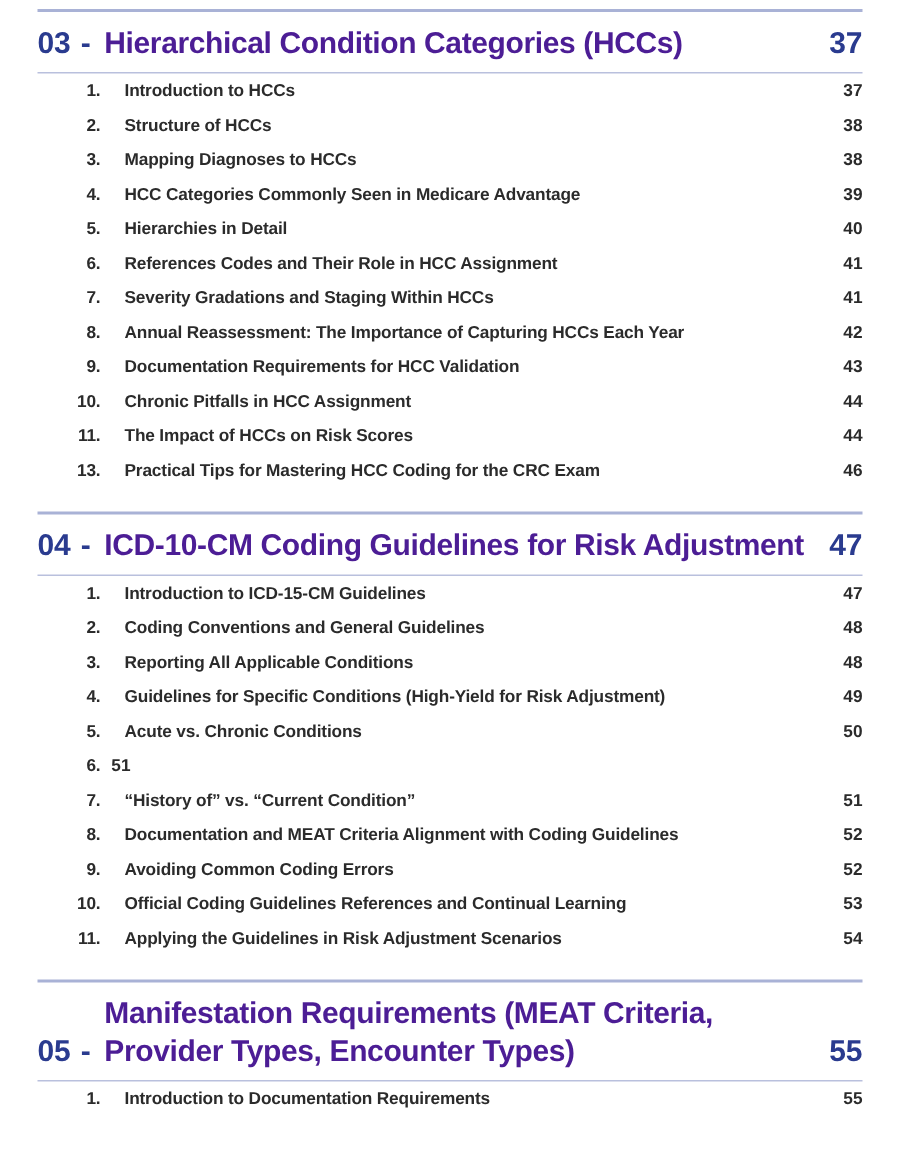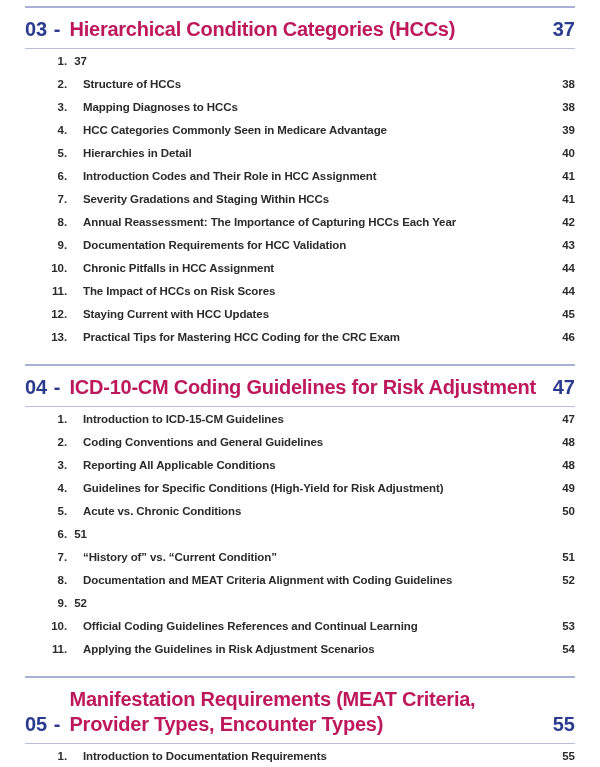--- a/index.html
+++ b/index.html
@@ -49,21 +49,21 @@
     font-size: 20px;
     font-weight: bold;
     color: #2a3b8f;
     line-height: 25px;
     flex: 0 0 auto;
     padding: 0 9px 0 7px;
   }
   .sec-title {
     font-size: 20px;
     font-weight: bold;
-    color: #be185d;
+    color: #4c1d95;
     line-height: 25px;
     flex: 1 1 auto;
     letter-spacing: -0.25px;
   }
   .sec-page {
     font-size: 20px;
     font-weight: bold;
     color: #2a3b8f;
     line-height: 25px;
     flex: 0 0 auto;
@@ -119,20 +119,21 @@
   <div class="toc-section">
     <div class="section-head">
       <span class="sec-num">03</span>
       <span class="sec-dash">-</span>
       <span class="sec-title">Hierarchical Condition Categories (HCCs)</span>
       <span class="sec-page">37</span>
     </div>
     <div class="entries">
       <div class="entry">
         <span class="entry-num">1.</span>
+        <span class="entry-title">Introduction to HCCs</span>
         <span class="entry-page">37</span>
       </div>
       <div class="entry">
         <span class="entry-num">2.</span>
         <span class="entry-title">Structure of HCCs</span>
         <span class="entry-page">38</span>
       </div>
       <div class="entry">
         <span class="entry-num">3.</span>
         <span class="entry-title">Mapping Diagnoses to HCCs</span>
@@ -143,21 +144,21 @@
         <span class="entry-title">HCC Categories Commonly Seen in Medicare Advantage</span>
         <span class="entry-page">39</span>
       </div>
       <div class="entry">
         <span class="entry-num">5.</span>
         <span class="entry-title">Hierarchies in Detail</span>
         <span class="entry-page">40</span>
       </div>
       <div class="entry">
         <span class="entry-num">6.</span>
-        <span class="entry-title">Introduction Codes and Their Role in HCC Assignment</span>
+        <span class="entry-title">References Codes and Their Role in HCC Assignment</span>
         <span class="entry-page">41</span>
       </div>
       <div class="entry">
         <span class="entry-num">7.</span>
         <span class="entry-title">Severity Gradations and Staging Within HCCs</span>
         <span class="entry-page">41</span>
       </div>
       <div class="entry">
         <span class="entry-num">8.</span>
         <span class="entry-title">Annual Reassessment: The Importance of Capturing HCCs Each Year</span>
@@ -170,25 +171,20 @@
       </div>
       <div class="entry">
         <span class="entry-num">10.</span>
         <span class="entry-title">Chronic Pitfalls in HCC Assignment</span>
         <span class="entry-page">44</span>
       </div>
       <div class="entry">
         <span class="entry-num">11.</span>
         <span class="entry-title">The Impact of HCCs on Risk Scores</span>
         <span class="entry-page">44</span>
-      </div>
-      <div class="entry">
-        <span class="entry-num">12.</span>
-        <span class="entry-title">Staying Current with HCC Updates</span>
-        <span class="entry-page">45</span>
       </div>
       <div class="entry">
         <span class="entry-num">13.</span>
         <span class="entry-title">Practical Tips for Mastering HCC Coding for the CRC Exam</span>
         <span class="entry-page">46</span>
       </div>
     </div>
   </div>
 
   <div class="toc-section">
@@ -233,20 +229,21 @@
         <span class="entry-title">“History of” vs. “Current Condition”</span>
         <span class="entry-page">51</span>
       </div>
       <div class="entry">
         <span class="entry-num">8.</span>
         <span class="entry-title">Documentation and MEAT Criteria Alignment with Coding Guidelines</span>
         <span class="entry-page">52</span>
       </div>
       <div class="entry">
         <span class="entry-num">9.</span>
+        <span class="entry-title">Avoiding Common Coding Errors</span>
         <span class="entry-page">52</span>
       </div>
       <div class="entry">
         <span class="entry-num">10.</span>
         <span class="entry-title">Official Coding Guidelines References and Continual Learning</span>
         <span class="entry-page">53</span>
       </div>
       <div class="entry">
         <span class="entry-num">11.</span>
         <span class="entry-title">Applying the Guidelines in Risk Adjustment Scenarios</span>

